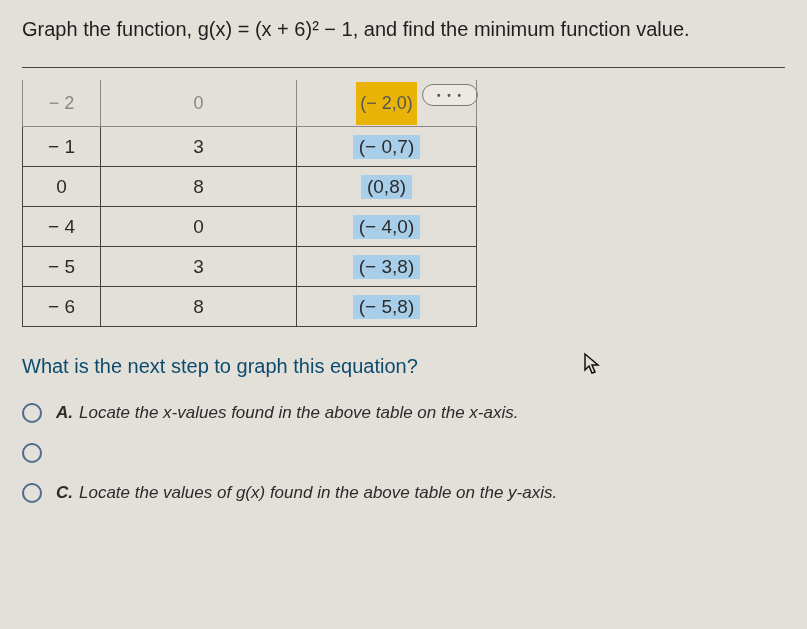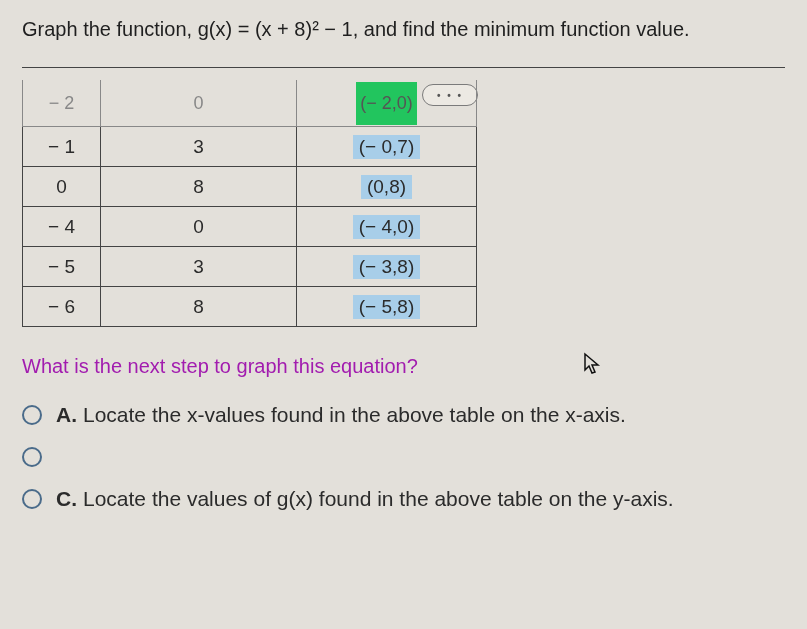--- a/index.html
+++ b/index.html
@@ -47,30 +47,30 @@
       border: 1px solid #444;
       height: 40px;
       text-align: center;
       font-size: 19px;
       vertical-align: middle;
     }
     td.col-x { width: 78px; }
     td.col-y { width: 196px; }
     td.col-pair { width: 180px; }
     tr.faded td { color: #888; border-color:#888; font-size:18px; border-top-color:transparent;}
-    tr.faded td.col-pair .hl { background:#22c55e;padding:11px 4px;color:#555;}
+    tr.faded td.col-pair .hl { background:#eab308;padding:11px 4px;color:#555;}
     .hl {
       background: #a8cee9;
       padding: 1px 6px;
       display:inline-block;
     }
     .prompt2 {
       margin-top: 22px;
       font-size: 20px;
-      color: #a21caf;
+      color: #0c4a6e;
     }
     .cursor-icon {
       display:inline-block;
       margin-left: 160px;
       font-size: 22px;
       color: #111;
       transform: translateY(3px);
     }
     .choices { margin-top: 24px; }
     .choice-row {
@@ -83,28 +83,28 @@
       width: 20px;
       height: 20px;
       border: 2px solid #4a6b8a;
       border-radius: 50%;
       flex-shrink: 0;
     }
     .choice-label {
       font-weight: bold;
       margin-right: 6px;
     }
-    .choice-text { font-size: 21px; }
+    .choice-text { font-size: 17px; font-style: italic; }
     .rel { position: relative; }
   </style>
 </head>
 <body>
 
 <div class="rel">
-  <div class="question-text">Graph the function, g(x) = (x + 8)² − 1, and find the minimum function value.</div>
+  <div class="question-text">Graph the function, g(x) = (x + 6)² − 1, and find the minimum function value.</div>
 
   <hr class="divider">
 
   <div class="ellipsis-pill">• • •</div>
 
   <div class="table-wrap">
     <table>
       <tbody>
           <tr class="faded">
         <td class="col-x">− 2</td>

